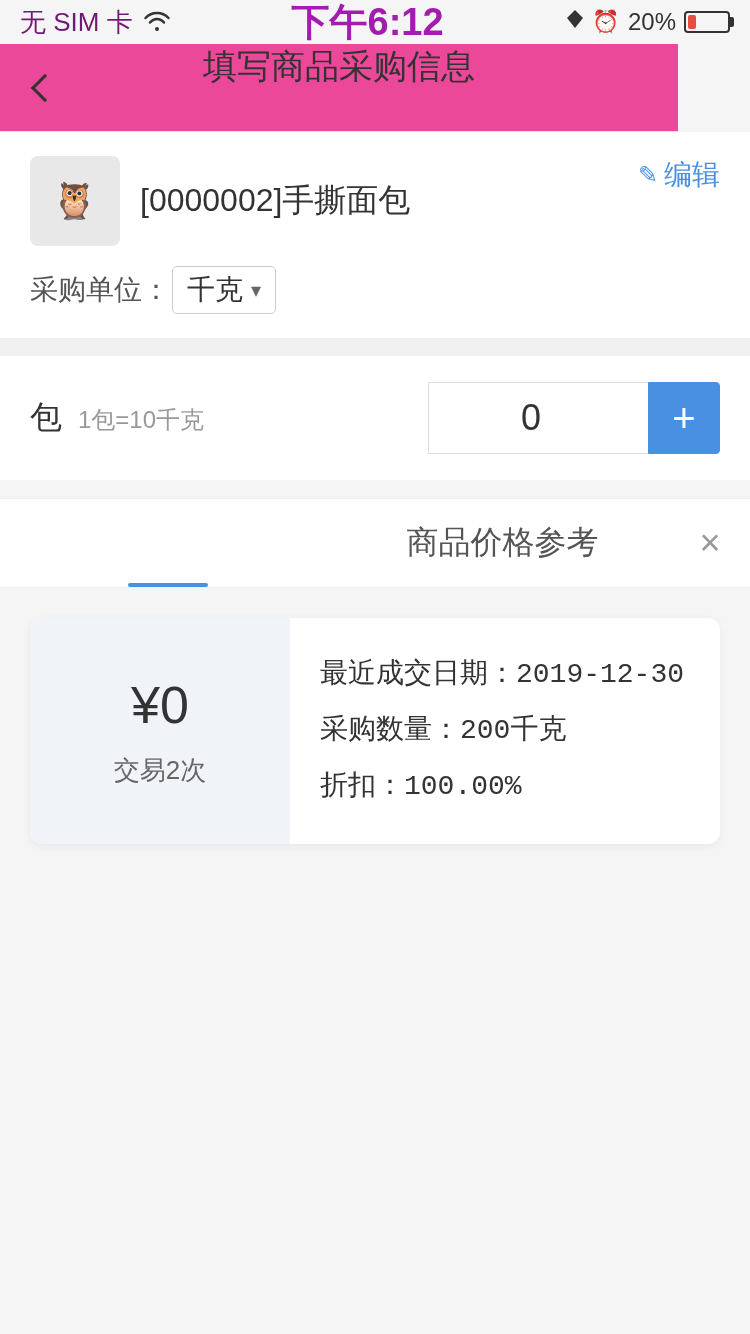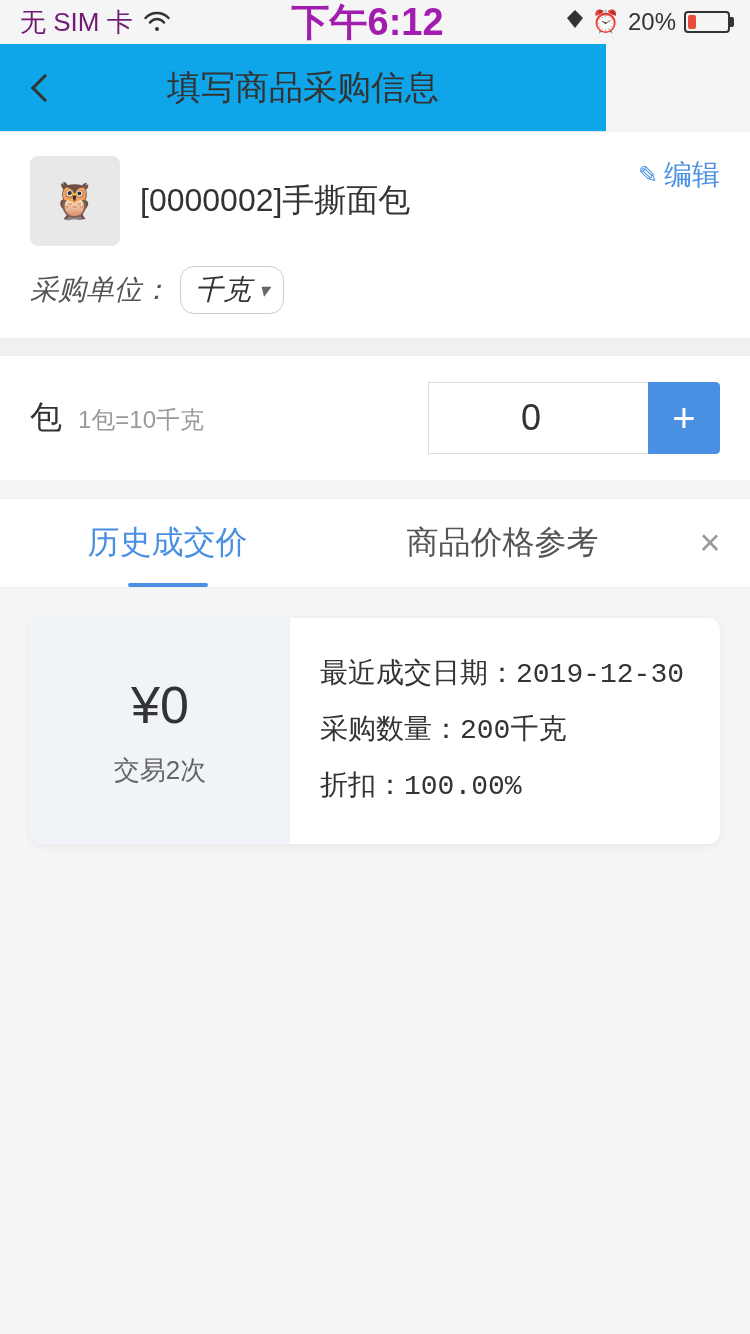--- a/index.html
+++ b/index.html
@@ -65,25 +65,25 @@
     }
     .battery-fill {
       width: 20%;
       height: 100%;
       background: #e74c3c;
       border-radius: 2px;
     }
 
     
     .nav-bar {
-      width: 606px;
+      width: 678px;
       height: 88px;
-      background: #0ea5e9;
-      display: flex;
-      align-items: center;
+      background: #ec4899;
+      display: flex;
+      align-items: flex-start;
       border-bottom: 1px solid #e5e5e5;
       position: relative;
     }
     .nav-back {
       width: 80px;
       height: 88px;
       display: flex;
       align-items: center;
       justify-content: center;
       cursor: pointer;
@@ -162,21 +162,21 @@
       margin-top: 10px;
     }
     .unit-label {
       font-size: 28px;
       color: #555;
     }
     .unit-select {
       display: flex;
       align-items: center;
       border: 1px solid #ccc;
-      border-radius: 14px;
+      border-radius: 5px;
       padding: 4px 14px;
       font-size: 28px;
       color: #333;
       gap: 8px;
       cursor: pointer;
       background: #fff;
       justify-content: center;
     }
     .unit-chevron {
       font-size: 20px;
@@ -411,21 +411,21 @@
         <span>[0000002]</span><span>手撕面包</span>
       </div>
     </div>
     <div class="edit-btn">
       <span class="edit-icon">✎</span>
       <span>编辑</span>
     </div>
   </div>
 
   <div class="product-unit-row">
-    <div style="display:flex;align-items:center;gap:10px;font-style:italic;">
+    <div style="display:flex;align-items:center;gap:2px;">
       <span class="unit-label">采购单位：</span>
       <div class="unit-select">
         <span>千克</span>
         <span class="unit-chevron">▾</span>
       </div>
     </div>
   </div>
 </div>
 
 <div class="section-divider"></div>
@@ -437,21 +437,20 @@
   </div>
   <div class="quantity-control">
     <input class="qty-input" type="number" value="0" style="">
     <div class="qty-plus">+</div>
   </div>
 </div>
 
 <div class="tabs-section">
   <div class="tabs-header">
     <div class="tab-item active">
-      <span>历史成交价</span>
       <div class="tab-underline"></div>
     </div>
     <div class="tab-item inactive">
       <span>商品价格参考</span>
     </div>
     <div class="tab-close">
       <span>×</span>
     </div>
   </div>
 

